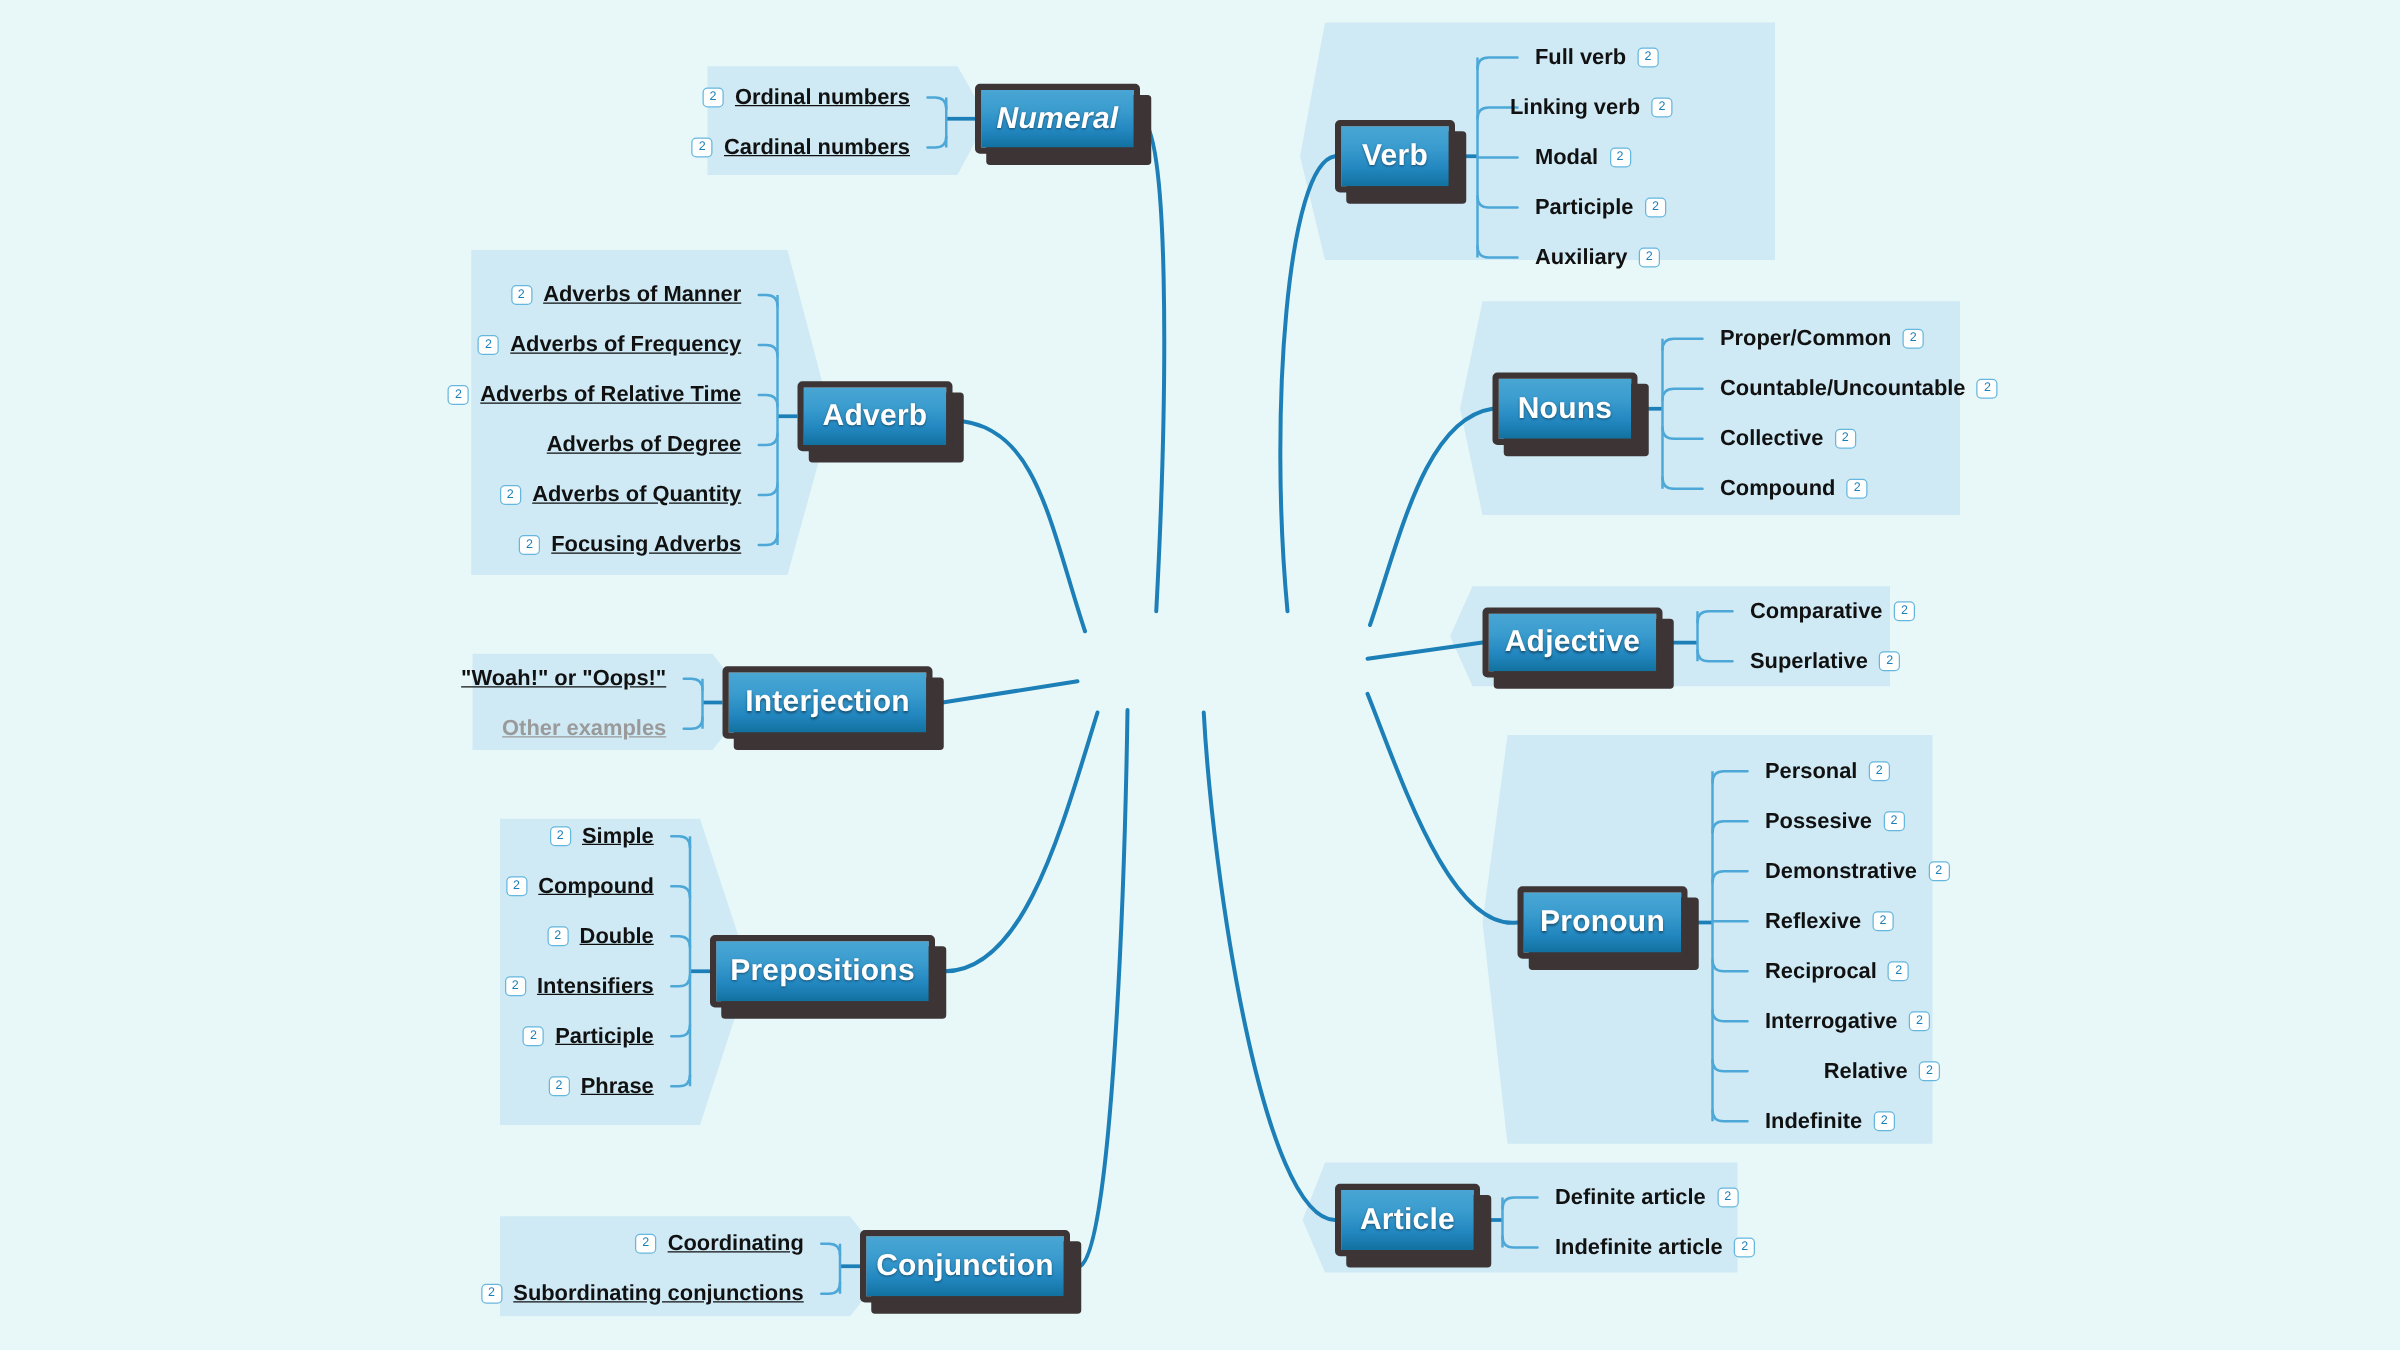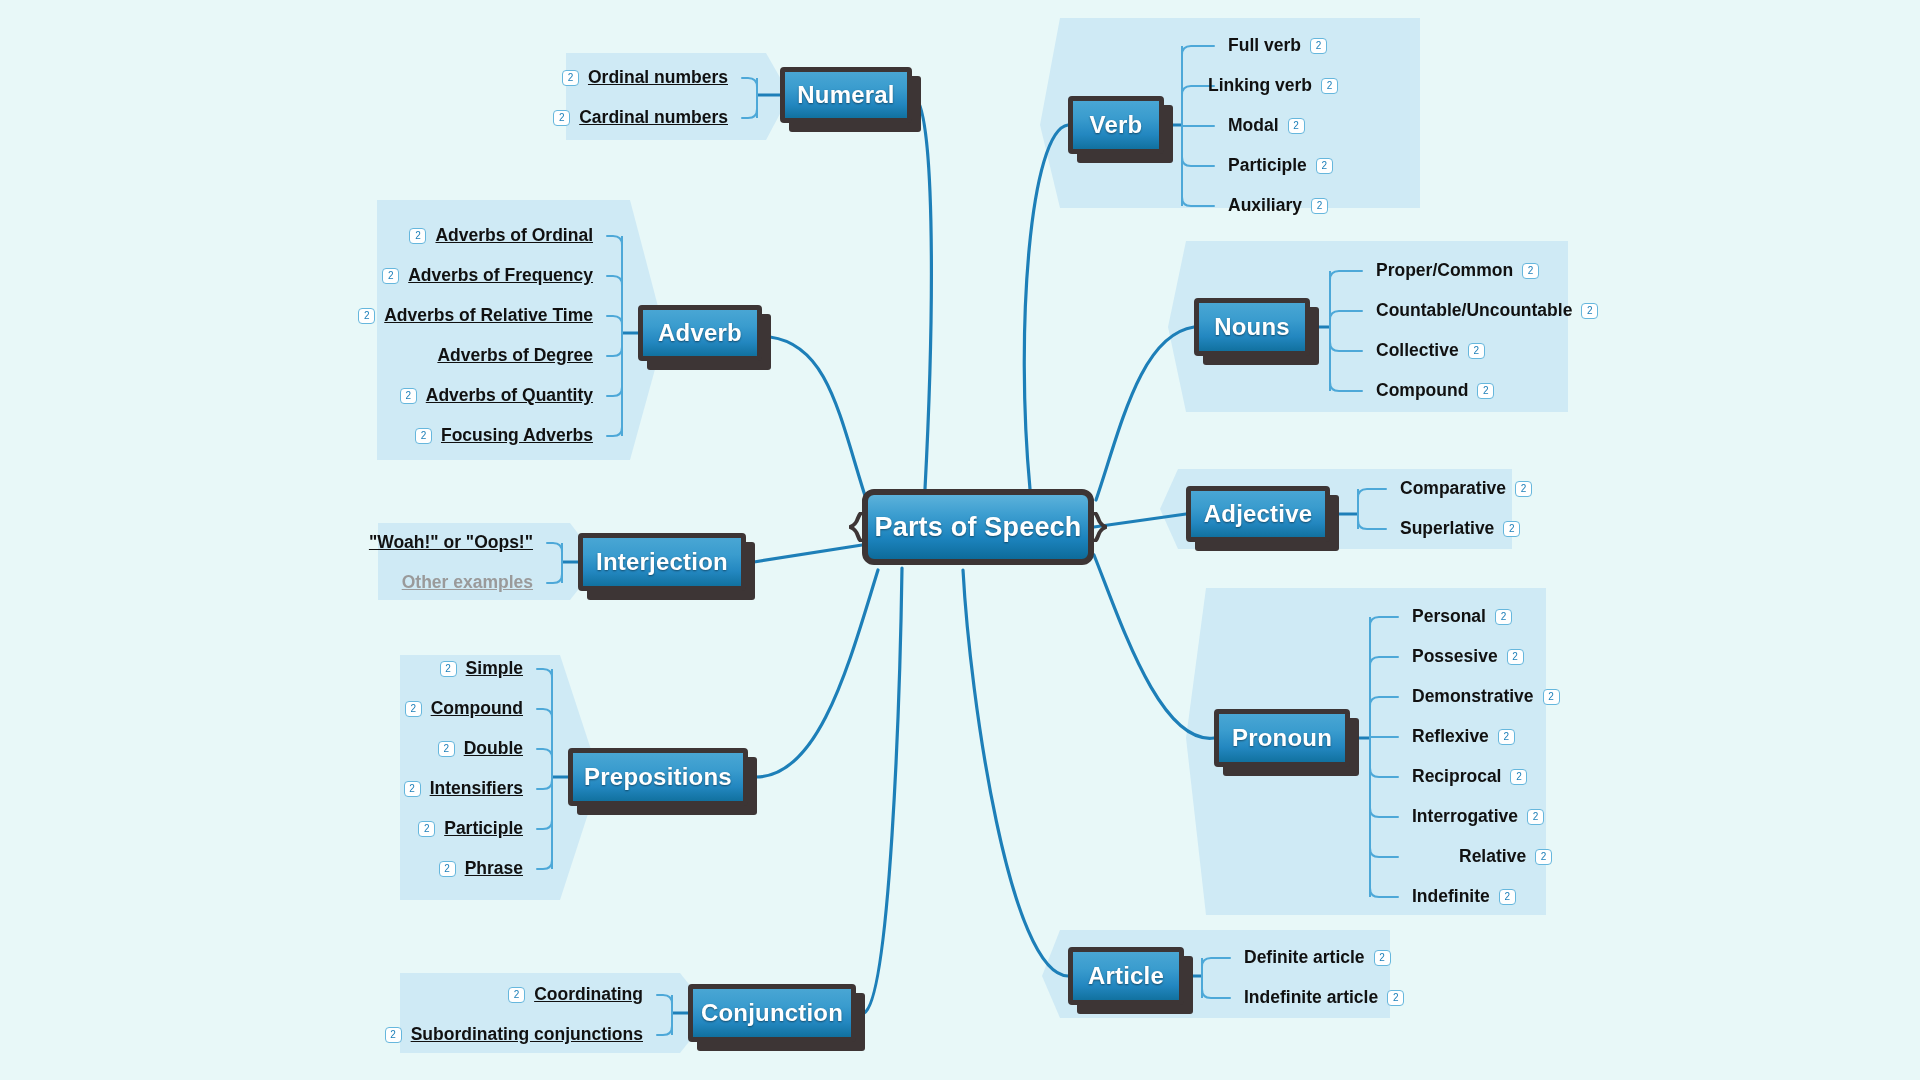--- a/index.html
+++ b/index.html
@@ -209,21 +209,21 @@
       <path d="M 1370 768 Q 1370 777 1379 777 L 1398 777" fill="none" stroke="#4da8d8" stroke-width="2" stroke-linecap="round"></path>
       <path d="M 1370 808 Q 1370 817 1379 817 L 1398 817" fill="none" stroke="#4da8d8" stroke-width="2" stroke-linecap="round"></path>
       <path d="M 1370 848 Q 1370 857 1379 857 L 1398 857" fill="none" stroke="#4da8d8" stroke-width="2" stroke-linecap="round"></path>
       <path d="M 1370 888 Q 1370 897 1379 897 L 1398 897" fill="none" stroke="#4da8d8" stroke-width="2" stroke-linecap="round"></path>
       <line x1="1202" y1="958" x2="1202" y2="998" stroke="#4da8d8" stroke-width="2"></line>
       <path d="M 1202 967 Q 1202 958 1211 958 L 1230 958" fill="none" stroke="#4da8d8" stroke-width="2" stroke-linecap="round"></path>
       <path d="M 1202 989 Q 1202 998 1211 998 L 1230 998" fill="none" stroke="#4da8d8" stroke-width="2" stroke-linecap="round"></path>
     </svg>
 
   <div id="nodes">
-      <div class="node topic" style="left: 780px; top: 67px; width: 132px; height: 56px;">
+      <div class="node topic" style="left: 780px; top: 67px; width: 132px; height: 56px; font-style: italic;">
         <div class="shadowcard"></div>
         <div class="face">
           <span class="label">Numeral</span>
         </div>
       </div>
       <div class="node topic" style="left: 638px; top: 305px; width: 124px; height: 56px;">
         <div class="shadowcard"></div>
         <div class="face">
           <span class="label">Adverb</span>
         </div>
@@ -281,21 +281,21 @@
   <div id="subs">
       <div class="subitem left" style="top: 69px; left: 0px; width: 728px; justify-content: flex-start; flex-direction: row-reverse;">
         <span class="txt">Ordinal numbers</span>
         <span class="badge">2</span>
       </div>
       <div class="subitem left" style="top: 109px; left: 0px; width: 728px; justify-content: flex-start; flex-direction: row-reverse;">
         <span class="txt">Cardinal numbers</span>
         <span class="badge">2</span>
       </div>
       <div class="subitem left" style="top: 227px; left: 0px; width: 593px; justify-content: flex-start; flex-direction: row-reverse;">
-        <span class="txt">Adverbs of Ordinal</span>
+        <span class="txt">Adverbs of Manner</span>
         <span class="badge">2</span>
       </div>
       <div class="subitem left" style="top: 267px; left: 0px; width: 593px; justify-content: flex-start; flex-direction: row-reverse;">
         <span class="txt">Adverbs of Frequency</span>
         <span class="badge">2</span>
       </div>
       <div class="subitem left" style="top: 307px; left: 0px; width: 593px; justify-content: flex-start; flex-direction: row-reverse;">
         <span class="txt">Adverbs of Relative Time</span>
         <span class="badge">2</span>
       </div>
@@ -427,25 +427,14 @@
       <div class="subitem right" style="top: 949px; left: 1244px;">
         <span class="txt">Definite article</span>
         <span class="badge">2</span>
       </div>
       <div class="subitem right" style="top: 989px; left: 1244px;">
         <span class="txt">Indefinite article</span>
         <span class="badge">2</span>
       </div>
     </div>
 
-  <div class="node" id="central">
-    <div class="face">
-      <span class="label">Parts of Speech</span>
-    </div>
-    <svg class="bracket" style="left:-13px;" viewBox="0 0 14 30">
-      <path d="M13,0 C7,4 11,11 1,15 C11,19 7,26 13,30" fill="none" stroke="#3d3535" stroke-width="4"></path>
-    </svg>
-    <svg class="bracket" style="right:-13px;" viewBox="0 0 14 30">
-      <path d="M1,0 C7,4 3,11 13,15 C3,19 7,26 1,30" fill="none" stroke="#3d3535" stroke-width="4"></path>
-    </svg>
-  </div>
 
 </div>
 
 </body></html>

